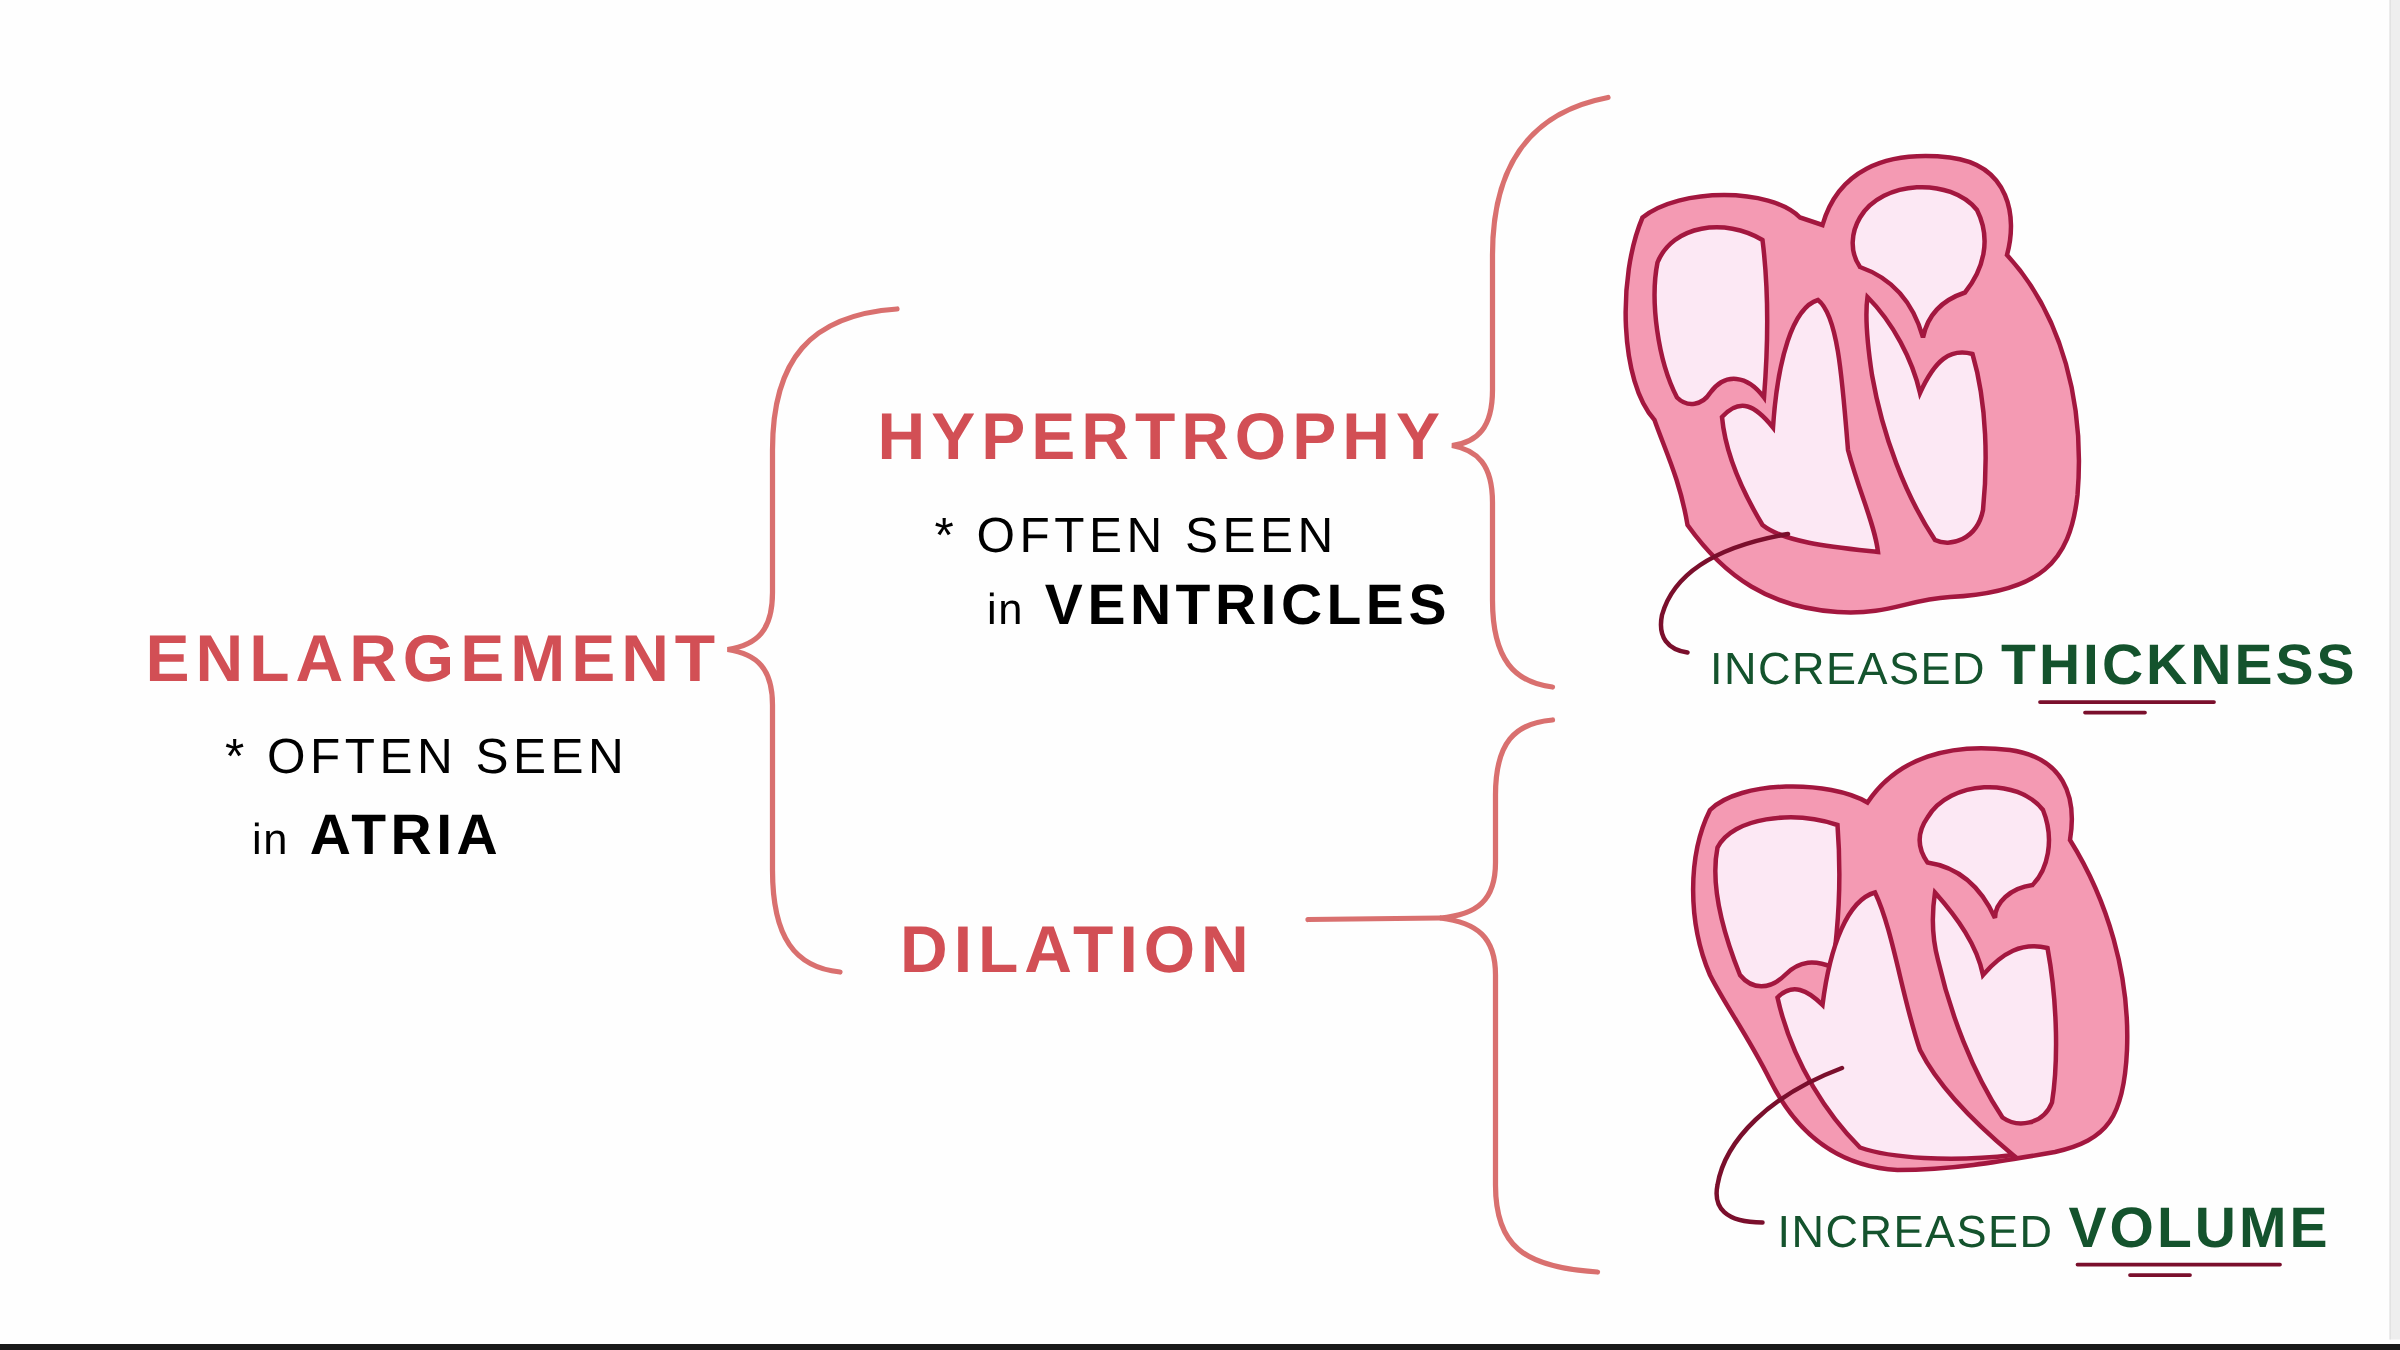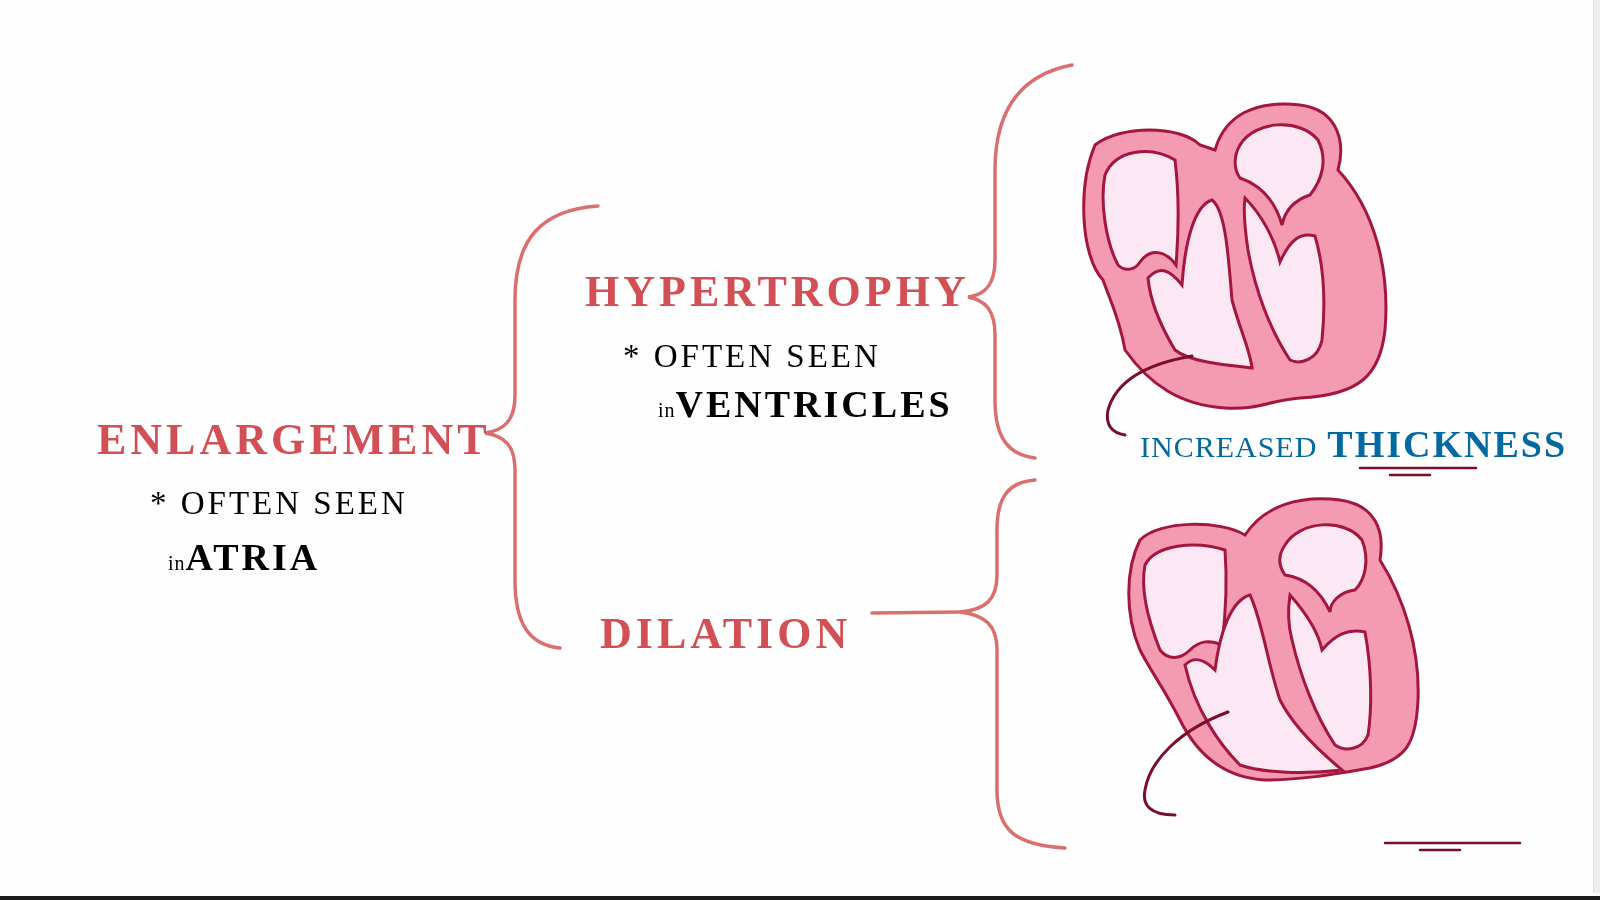--- a/index.html
+++ b/index.html
@@ -11,50 +11,51 @@
       overflow: hidden;
     }
     .canvas {
       position: relative;
       width: 1600px;
       height: 900px;
       background: #fefefe;
     }
     .label {
       position: absolute;
-      font-family: Liberation Serif, serif;
+      font-family: Liberation Sans, sans-serif;
       font-weight: bold;
       color: #d24f55;
       letter-spacing: 3px;
       white-space: nowrap;
       line-height: 1;
     }
     .label.big {
       font-size: 44px;
       letter-spacing: 4px;
     }
     .label.note {
       font-weight: normal;
       font-size: 33px;
       color: #000000;
       letter-spacing: 3px;
     }
     .label .small-in {
-      font-size: 20px;
+      font-size: 29px;
       letter-spacing: 1px;
+      margin-right: 14px;
     }
     .label .note-big {
       font-size: 38px;
       font-weight: bold;
       text-align: center;
     }
     .caption {
       position: absolute;
-      font-family: Liberation Serif, serif;
-      color: #0369a1;
+      font-family: Liberation Sans, sans-serif;
+      color: #14532d;
       white-space: nowrap;
       line-height: 1;
     }
     .caption .plain {
       font-size: 30px;
       letter-spacing: 1px;
     }
     .caption .bold {
       font-size: 38px;
       font-weight: bold;
@@ -144,16 +145,19 @@
   <div class="label note" style="left:658px; top:385px;">
     <span class="small-in">in</span><span class="note-big">VENTRICLES</span>
   </div>
 
   <div class="label big" style="left:600px; top:612px;">DILATION</div>
 
   <div class="caption" style="left:1140px; top:425px;">
     <span class="plain">INCREASED</span><span class="bold">THICKNESS</span>
   </div>
 
+  <div class="caption" style="left:1185px; top:800px;">
+    <span class="plain">INCREASED</span><span class="bold">VOLUME</span>
+  </div>
 
   <div class="right-edge"></div>
   <div class="bottom-bar"></div>
 </div>
 
 </body></html>

